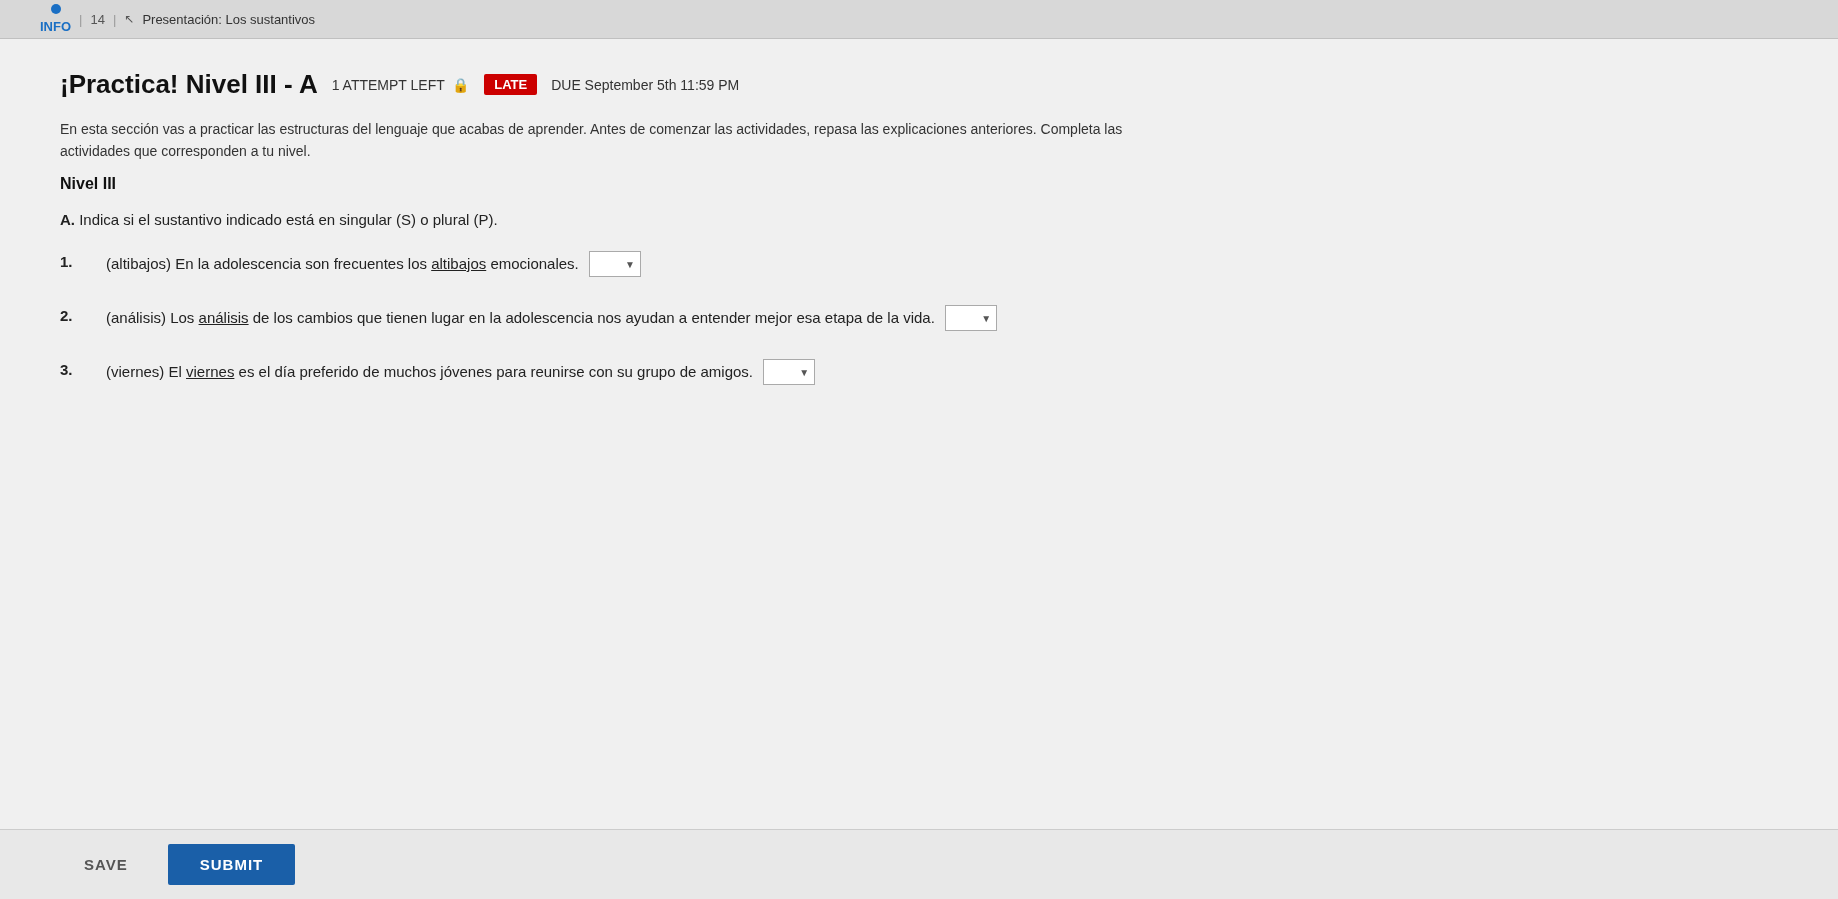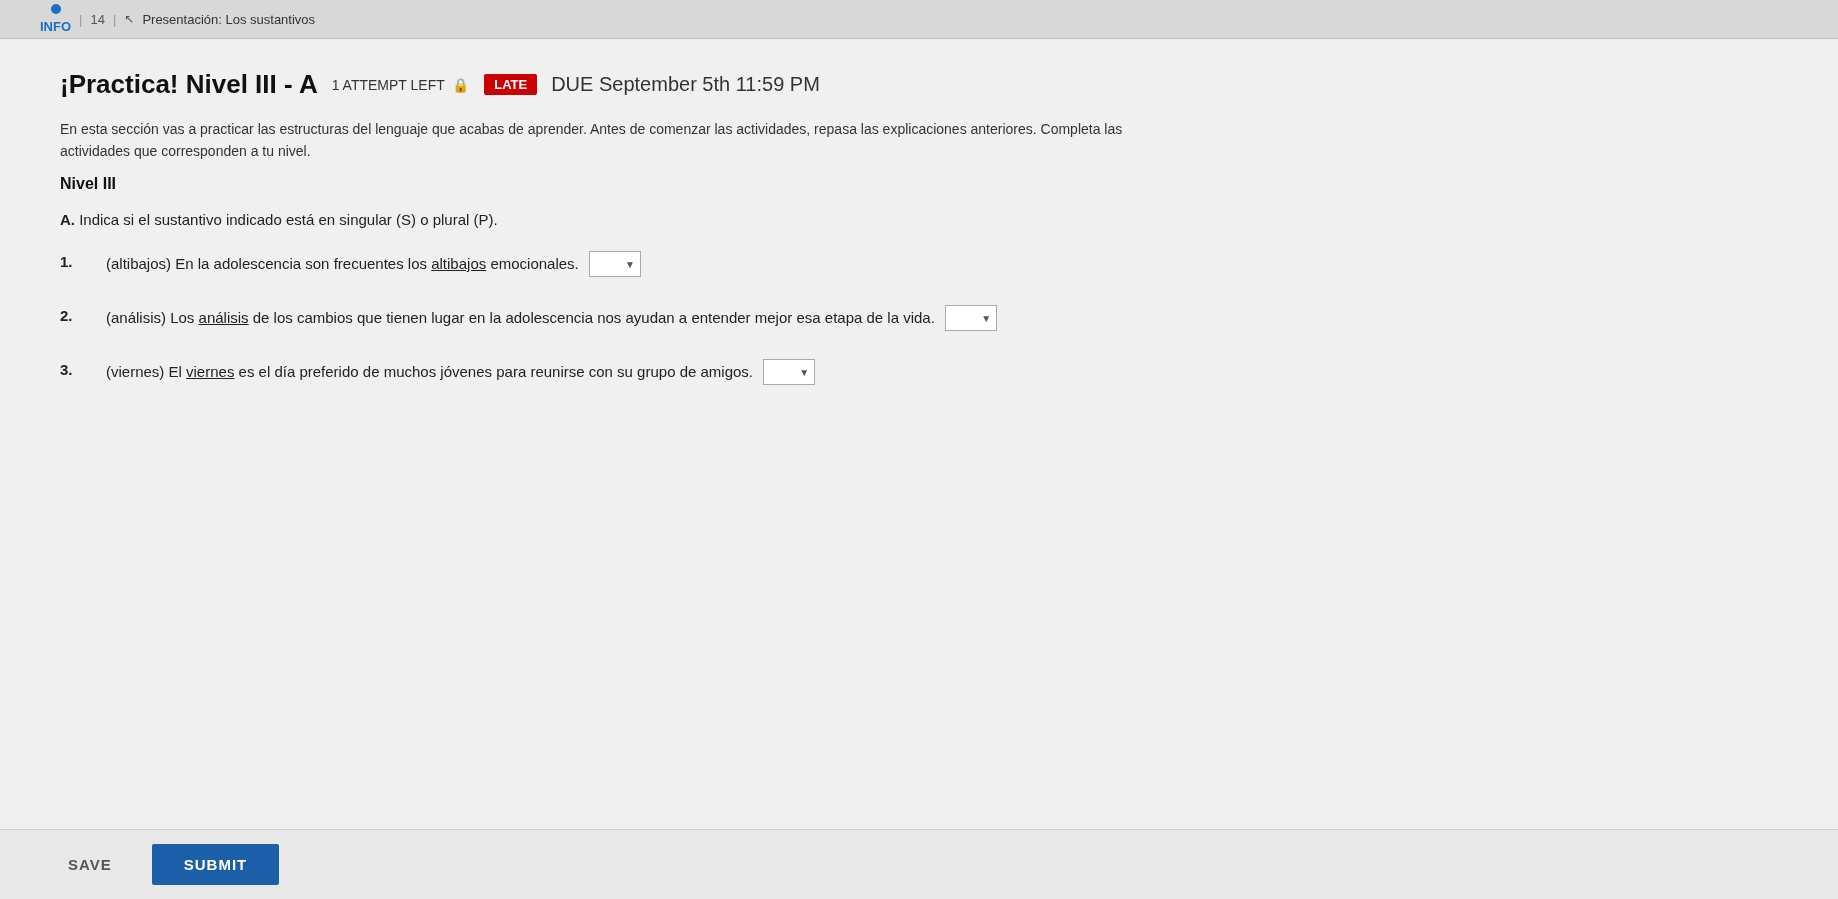--- a/index.html
+++ b/index.html
@@ -57,21 +57,21 @@
     .late-badge {
       background-color: #cc0000;
       color: #fff;
       font-size: 13px;
       font-weight: bold;
       padding: 3px 10px;
       border-radius: 2px;
     }
 
     .due-info {
-      font-size: 20px;
+      font-size: 14px;
       color: #333;
     }
 
     .description {
       font-size: 14px;
       color: #333;
       line-height: 1.6;
       margin-bottom: 12px;
       max-width: 1100px;
     }
@@ -166,21 +166,21 @@
       pointer-events: none;
     }
 
     .bottom-bar {
       position: fixed;
       bottom: 0;
       left: 0;
       right: 0;
       background-color: #e8e8e8;
       border-top: 1px solid #ccc;
-      padding: 14px 48px;
+      padding: 14px 64px;
       display: flex;
       align-items: center;
       gap: 20px;
     }
 
     .save-button {
       background: transparent;
       border: none;
       font-size: 15px;
       font-weight: bold;

